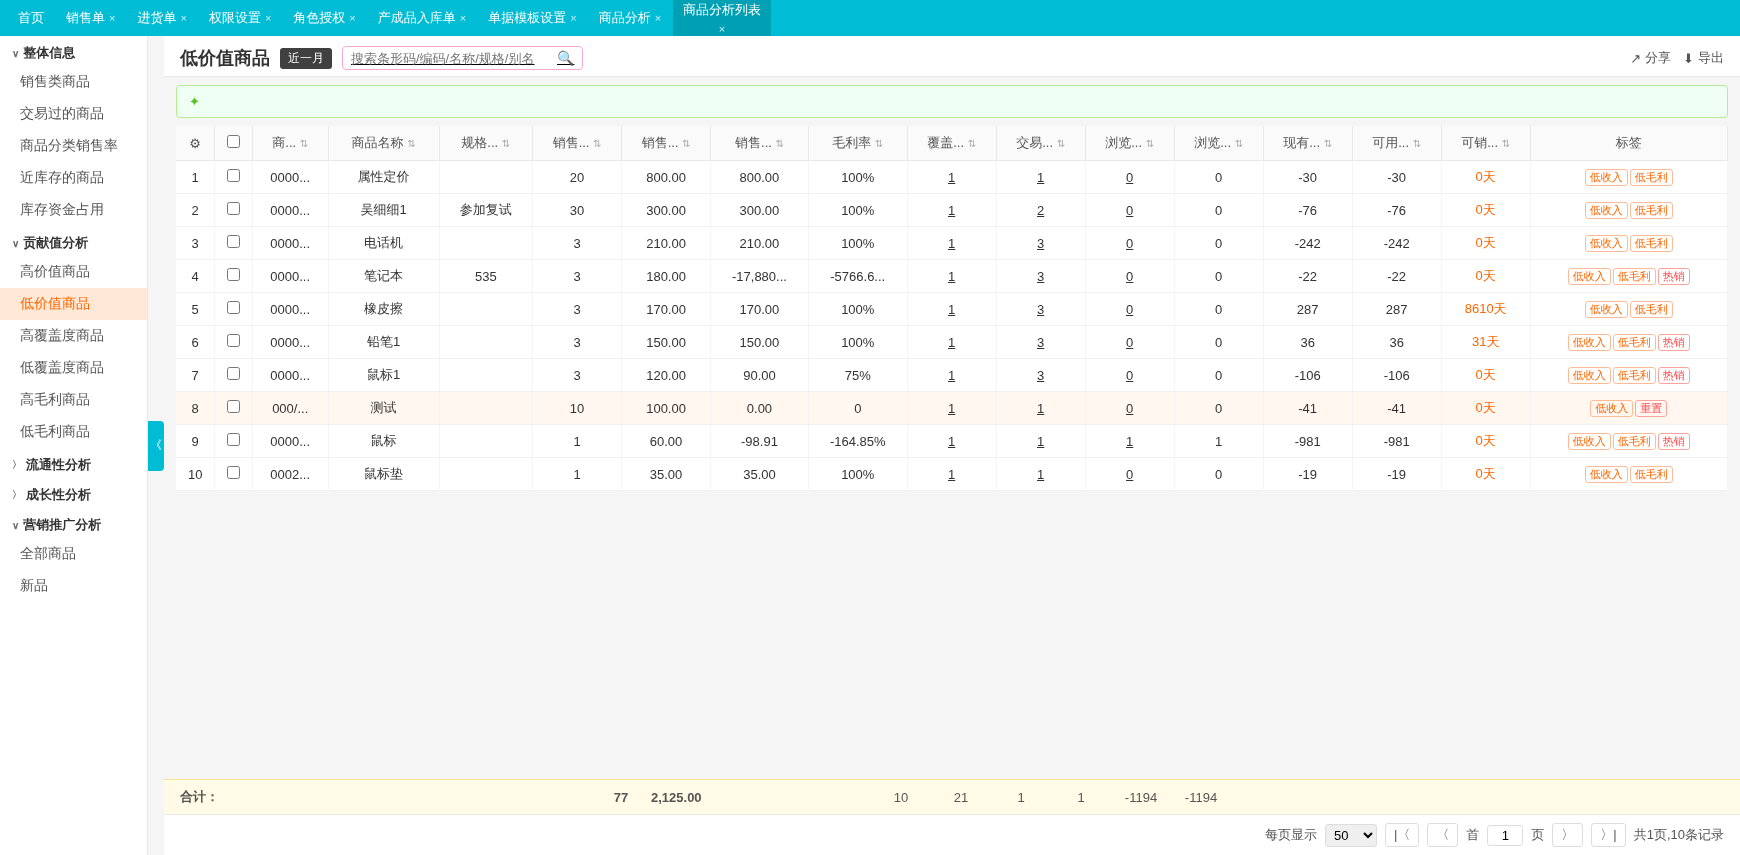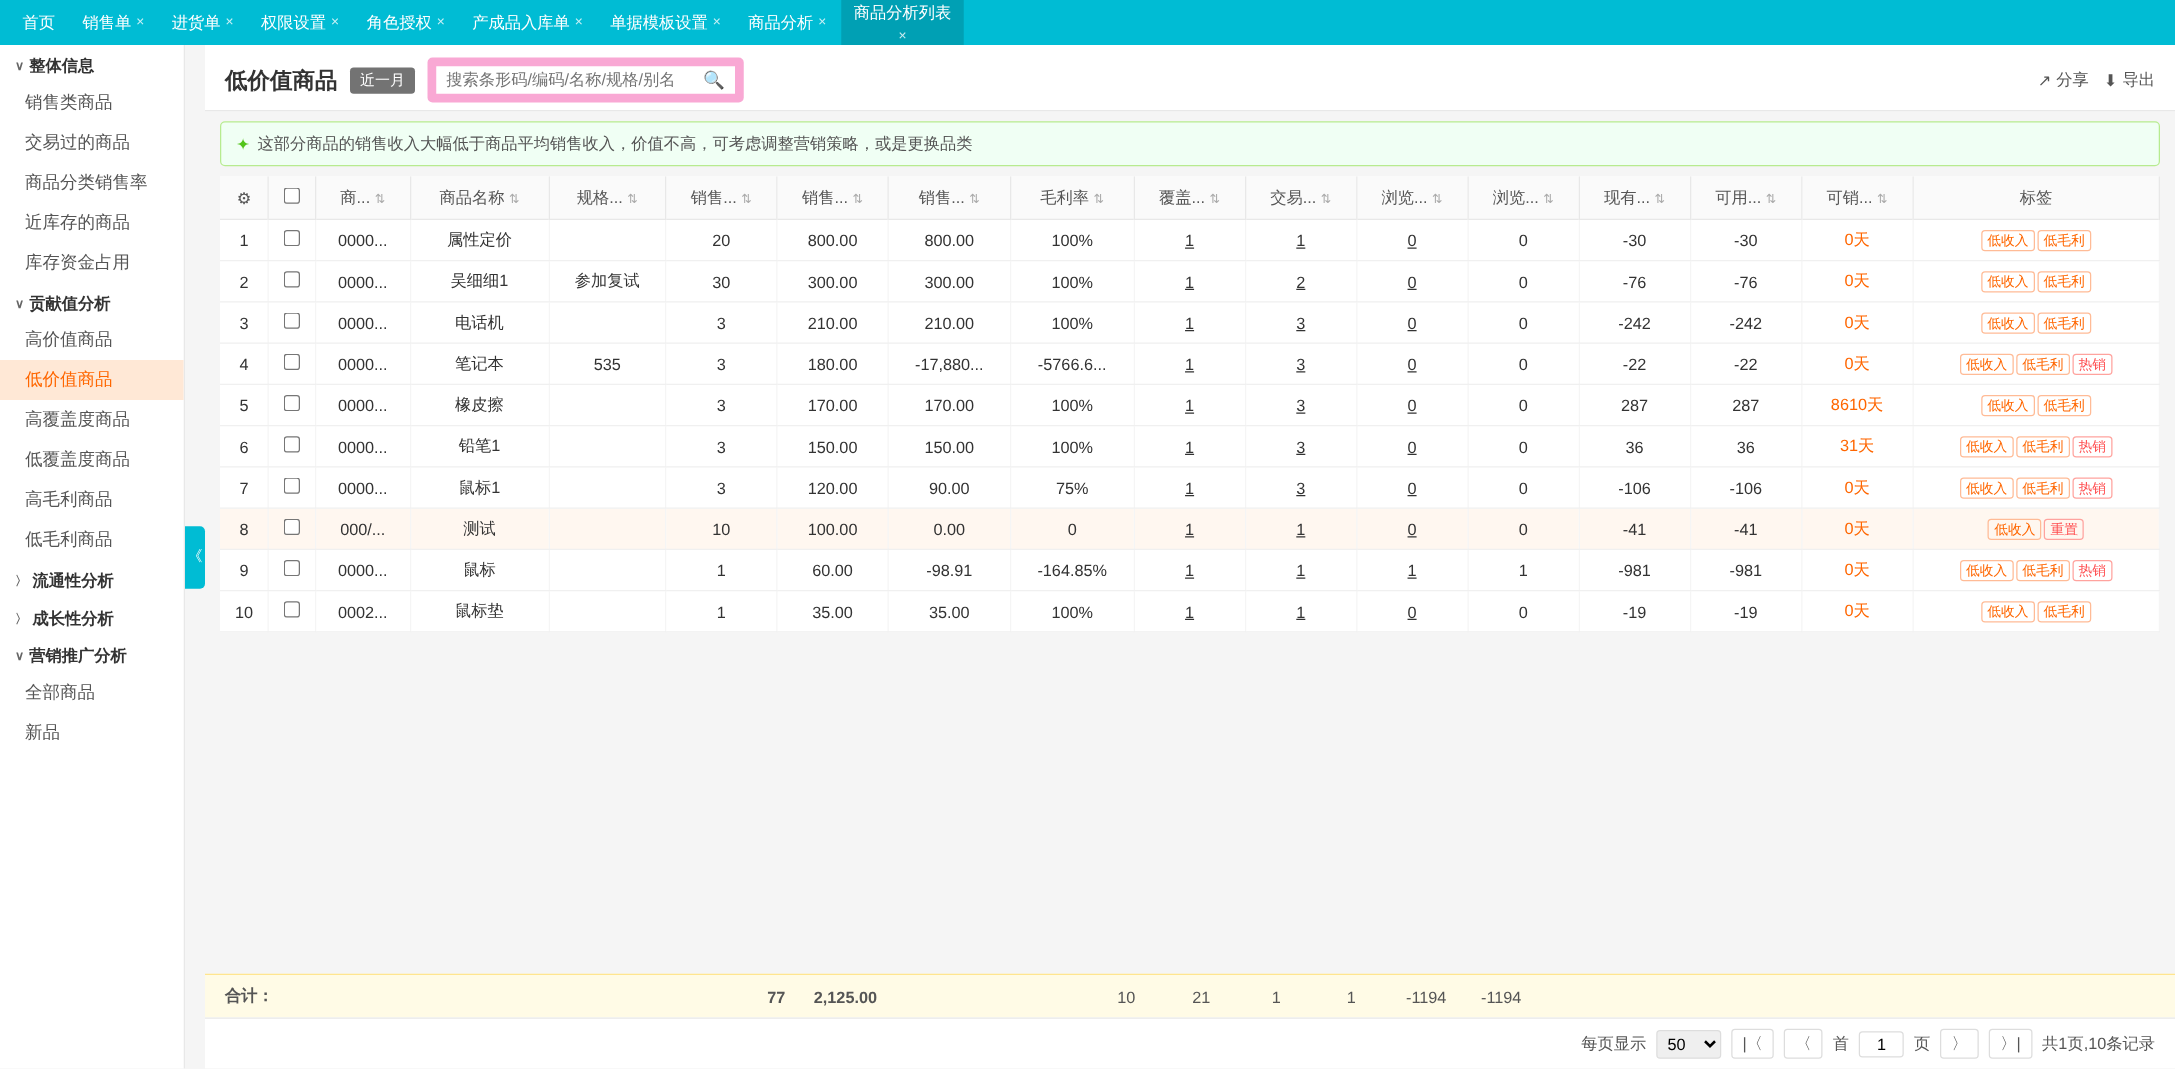--- a/index.html
+++ b/index.html
@@ -80,35 +80,36 @@
       display: flex;
       align-items: center;
       gap: 10px;
     }
     .page-title-text {
       font-size: 18px;
       font-weight: bold;
       color: #333;
     }
     .filter-tag {
-      background: #737373;
+      background: #404040;
       color: #fff;
       border-radius: 3px;
       padding: 2px 8px;
       font-size: 12px;
       cursor: pointer;
     }
     .search-input-wrap {
       display: flex;
-      align-items: flex-start;
-      border: 7px solid #f9a8d4;
+      align-items: flex-end;
+      border: 1px solid #f9a8d4;
       border-radius: 4px;
       padding: 3px 8px;
       background: #fff;
       gap: 6px;
+      text-decoration: underline;
     }
     .search-input-wrap input {
       border: none;
       outline: none;
       font-size: 13px;
       color: #999;
       width: 200px;
     }
     .search-icon { color: #ff6600; font-size: 14px; }
     .header-actions {
@@ -357,21 +358,20 @@
           </div>
           <div class="action-btn">
             <span>⬇</span>
             <span>导出</span>
           </div>
         </div>
       </div>
 
       <div class="info-banner">
         <span class="info-banner-icon">✦</span>
-        <span>这部分商品的销售收入大幅低于商品平均销售收入，价值不高，可考虑调整营销策略，或是更换品类</span>
       </div>
 
       <div class="table-container">
         <table>
           <thead>
             <tr>
               <th>⚙</th>
               <th><input type="checkbox" style=""></th>
               <th>商... <span class="sort-icon">⇅</span></th>
               <th>商品名称 <span class="sort-icon">⇅</span></th>

